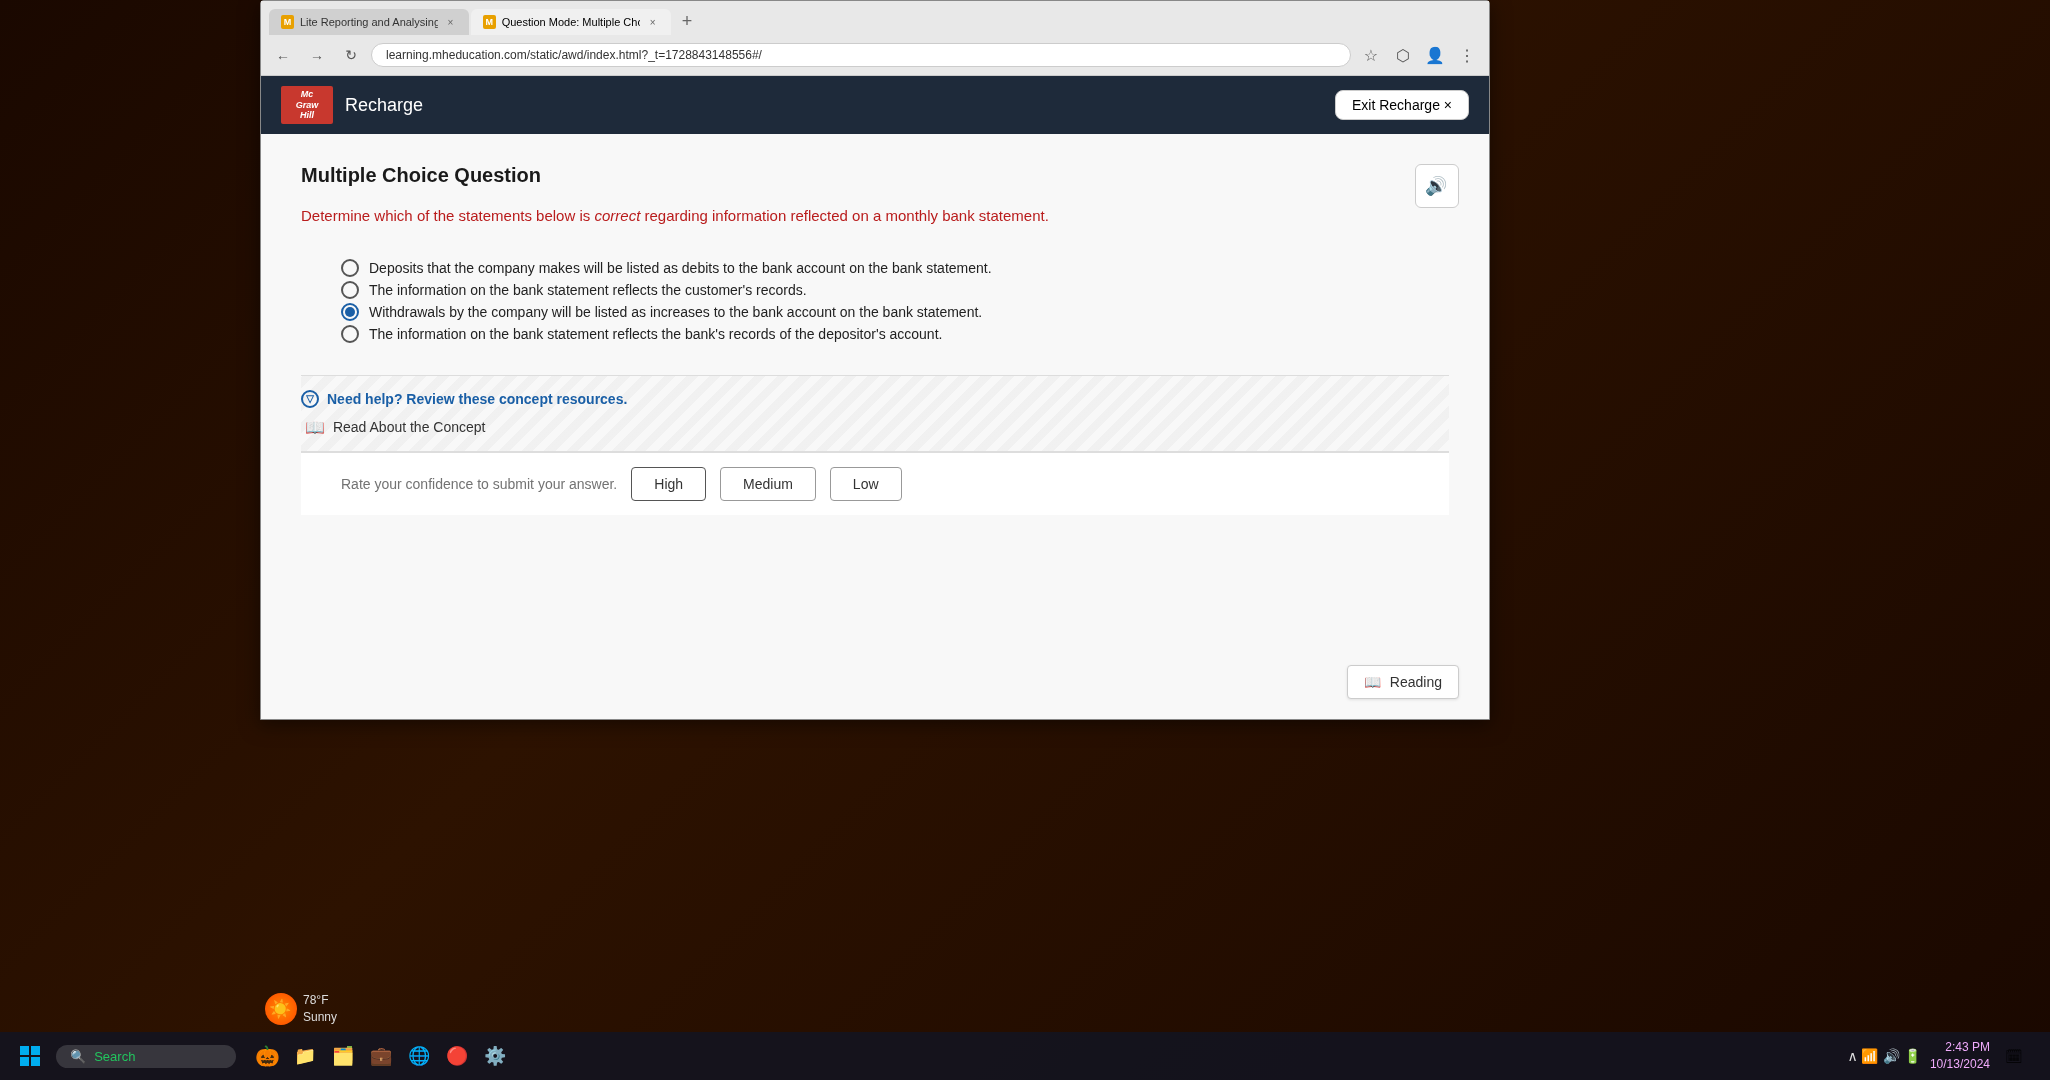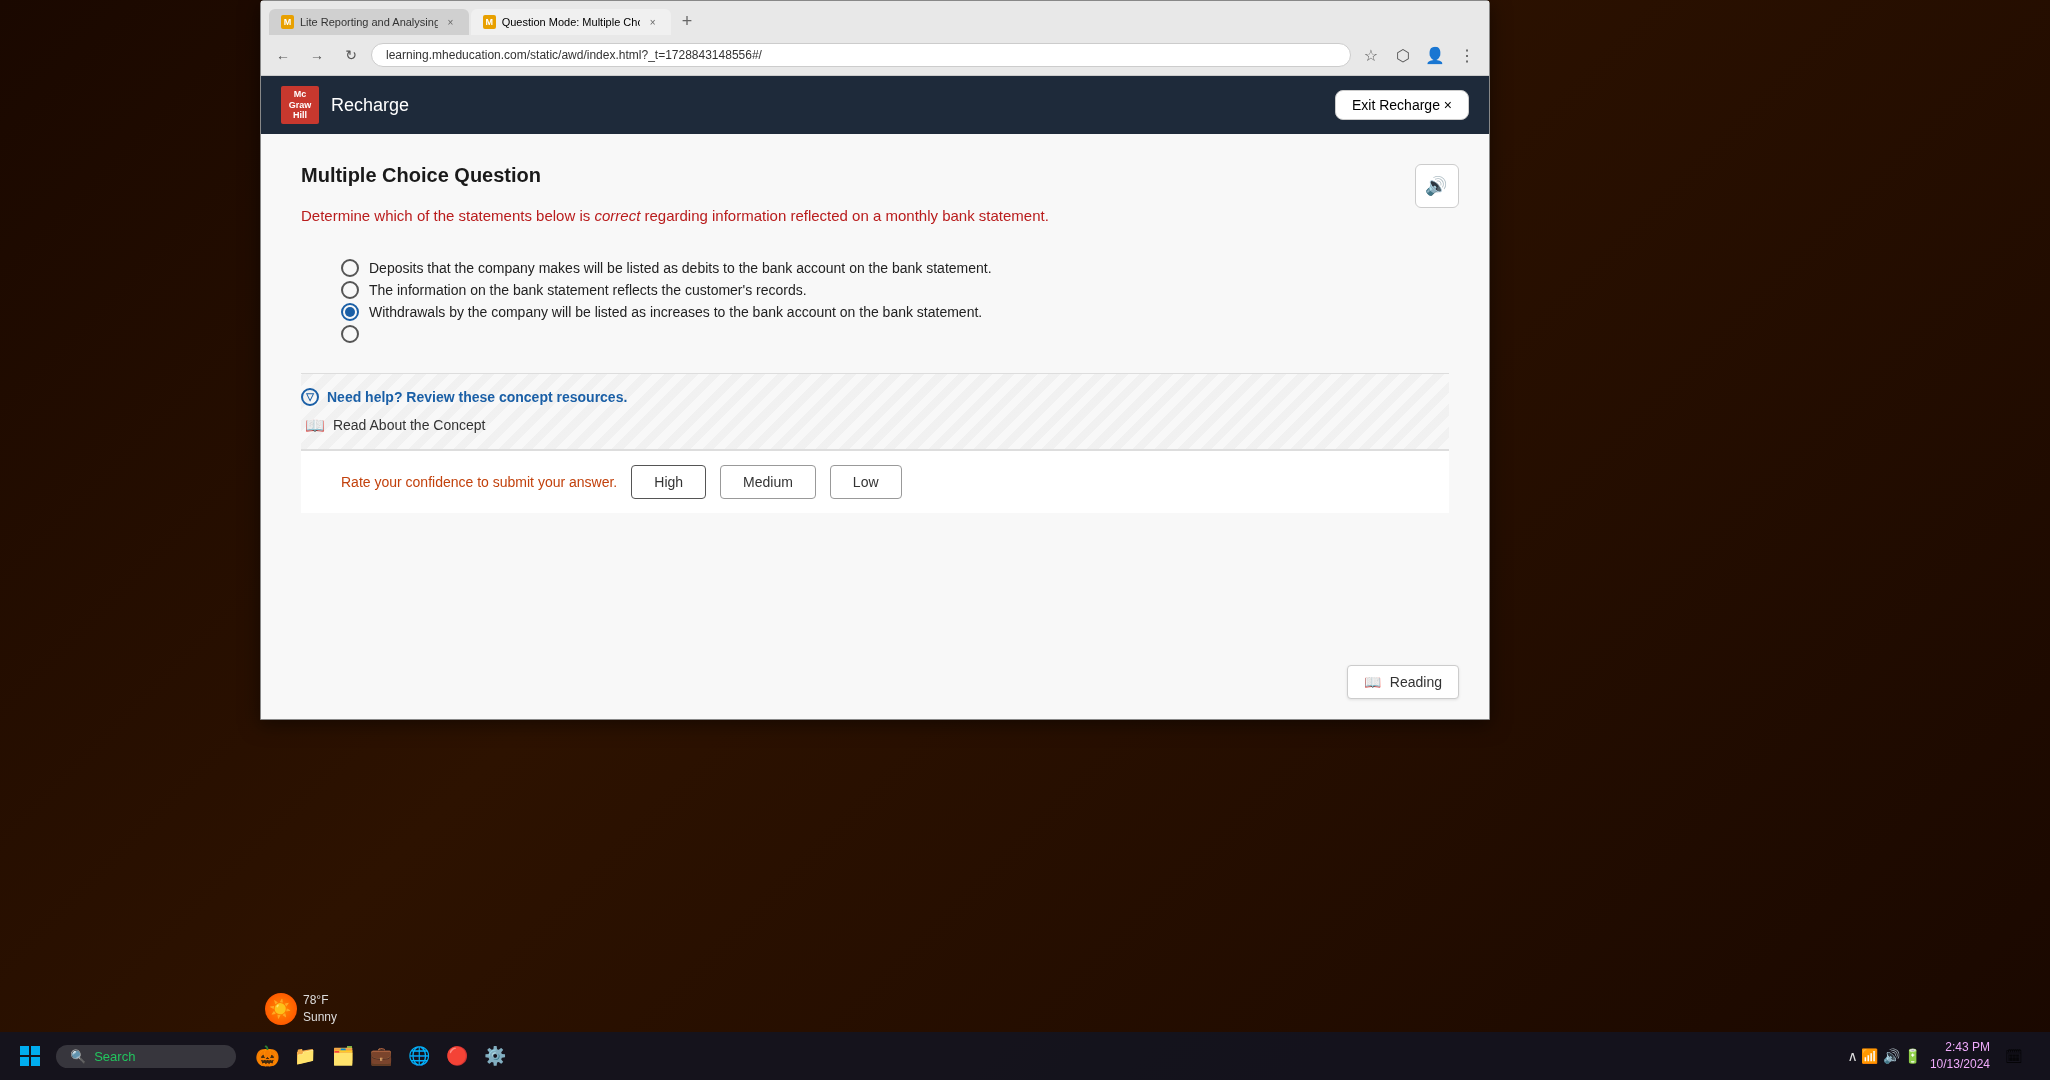--- a/index.html
+++ b/index.html
@@ -171,28 +171,29 @@
       padding: 10px 20px;
       gap: 12px;
       flex-shrink: 0;
     }
 
     .logo-box {
       background: #c8382e;
       color: white;
       font-size: 9px;
       font-weight: bold;
-      width: 38px;
+      width: 52px;
       height: 38px;
       display: flex;
       flex-direction: column;
       align-items: center;
       justify-content: center;
       line-height: 1.2;
       border-radius: 2px;
+      font-style: italic;
     }
 
     .app-title {
       color: white;
       font-size: 18px;
       font-weight: 500;
     }
 
     .header-spacer { flex: 1; }
 
@@ -354,21 +355,21 @@
       border-top: 1px solid #ddd;
       padding: 14px 40px;
       display: flex;
       align-items: center;
       gap: 14px;
       flex-shrink: 0;
     }
 
     .confidence-label {
       font-size: 14px;
-      color: #c2410c;
+      color: #737373;
     }
 
     .confidence-btn {
       padding: 8px 22px;
       border: 1px solid #999;
       border-radius: 4px;
       font-size: 14px;
       cursor: pointer;
       background: white;
       color: #333;
@@ -584,20 +585,21 @@
 
         <div class="choice-item">
           <div class="radio-outer selected">
             <div class="radio-inner"></div>
           </div>
           <span>Withdrawals by the company will be listed as increases to the bank account on the bank statement.</span>
         </div>
 
         <div class="choice-item">
           <div class="radio-outer"></div>
+          <span>The information on the bank statement reflects the bank's records of the depositor's account.</span>
         </div>
       </div>
 
       <div class="help-section">
         <div class="help-header">
           <div class="help-toggle">
             <span>▽</span>
           </div>
           <span>Need help? Review these concept resources.</span>
         </div>

